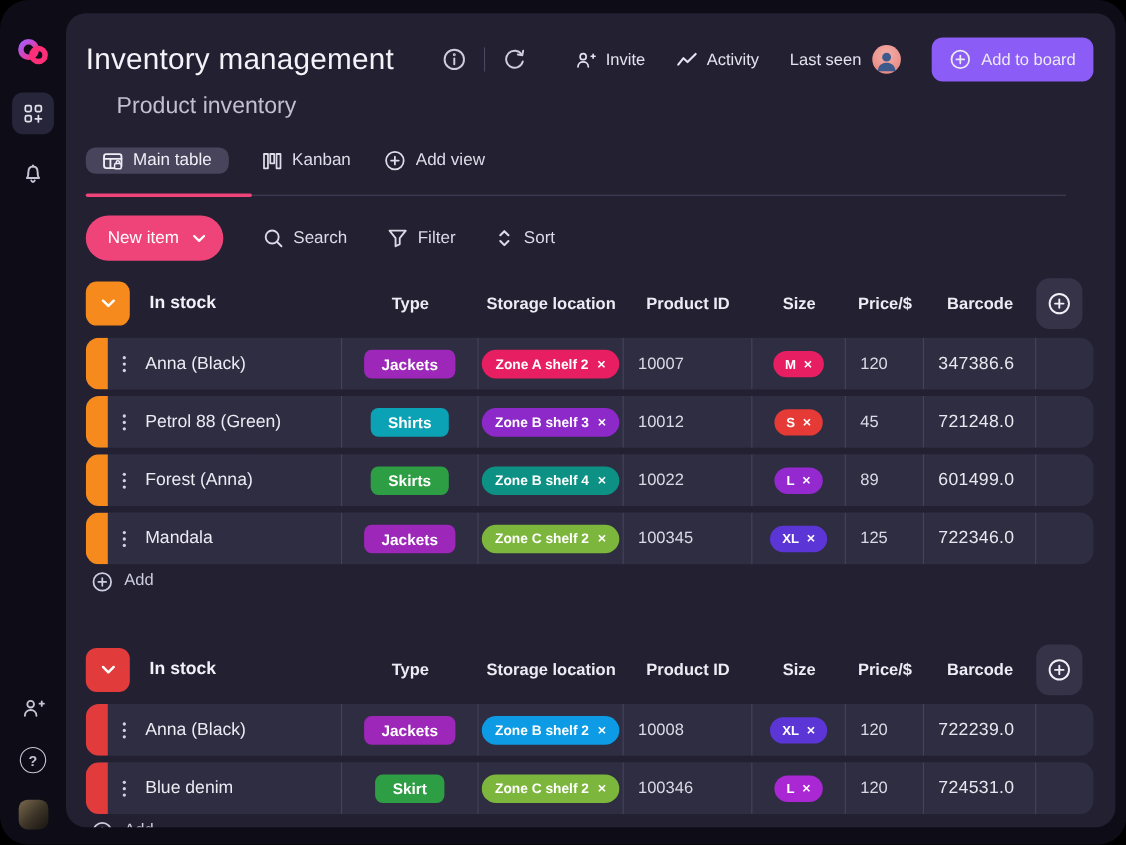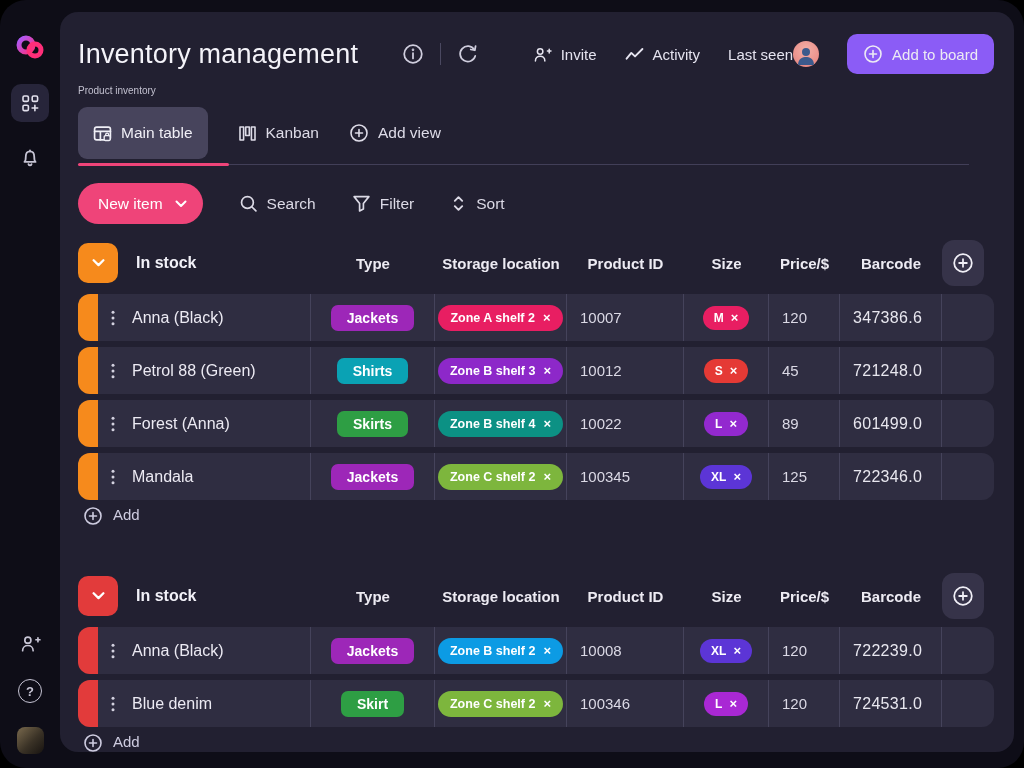--- a/index.html
+++ b/index.html
@@ -18,30 +18,30 @@
   
   .panel{position:absolute;left:60px;top:12px;width:954px;height:740px;background:#222031;border-radius:18px;padding:20px 20px 0 18px;overflow:hidden;}
 
   
   .hdr{display:flex;align-items:center;height:44px;}
   .title{font-size:27px;font-weight:500;color:#f4f3f9;letter-spacing:.2px;}
   .hdr-icons{display:flex;align-items:center;margin-left:44px;color:#cfcddd;}
   .hdr-div{width:1px;height:22px;background:#4a4860;margin:0 16px;}
   .hdr-right{margin-left:auto;display:flex;align-items:center;gap:28px;}
   .hdr-link{display:flex;align-items:center;gap:9px;color:#e5e3ef;font-size:15px;cursor:pointer;}
-  .lastseen{display:flex;align-items:center;color:#e5e3ef;font-size:15px;}
+  .lastseen{display:flex;align-items:center;gap:10px;color:#e5e3ef;font-size:15px;}
   .ls-avatar{width:26px;height:26px;border-radius:50%;background:radial-gradient(circle at 50% 35%,#f2b0a8 0%,#ec938d 60%,#e07f7c 100%);position:relative;overflow:hidden;cursor:pointer;}
   .ls-avatar svg{position:absolute;left:3px;top:4px;}
   .add-board{display:flex;align-items:center;gap:9px;background:#8b5cf6;color:#eceaf4;font-size:15px;height:40px;padding:0 16px;border-radius:10px;cursor:pointer;}
-  .subtitle{margin-top:9px;font-size:10px;color:#c2c0cf;}
+  .subtitle{margin-top:9px;font-size:21px;color:#c2c0cf;margin-left:28px;}
 
   
   .tabs{display:flex;align-items:center;gap:30px;margin-top:16px;height:42px;}
   .tab{display:flex;align-items:center;gap:9px;color:#dedce8;font-size:15.5px;cursor:pointer;}
-  .tab.active{background:#47445c;border-radius:9px;height:52px;padding:0 15px;color:#f0eff6;justify-content:space-between;}
+  .tab.active{background:#47445c;border-radius:9px;height:24px;padding:0 15px;color:#f0eff6;justify-content:space-between;}
   .tab-underline{position:relative;margin-top:9px;height:3px;}
   .tab-underline .track{position:absolute;left:0;right:25px;top:1px;height:1px;background:#423f58;}
   .tab-underline .pink{position:absolute;left:0;top:0;width:151px;height:3px;border-radius:2px;}
 
   
   .toolbar{display:flex;align-items:center;gap:36px;margin-top:17px;}
   .new-item{display:flex;align-items:center;gap:12px;height:41px;padding:0 16px 0 20px;border-radius:21px;color:#fff;font-size:15.5px;font-weight:500;cursor:pointer;}
   .tool{display:flex;align-items:center;gap:9px;color:#dcdae6;font-size:15.5px;cursor:pointer;}
 
   

